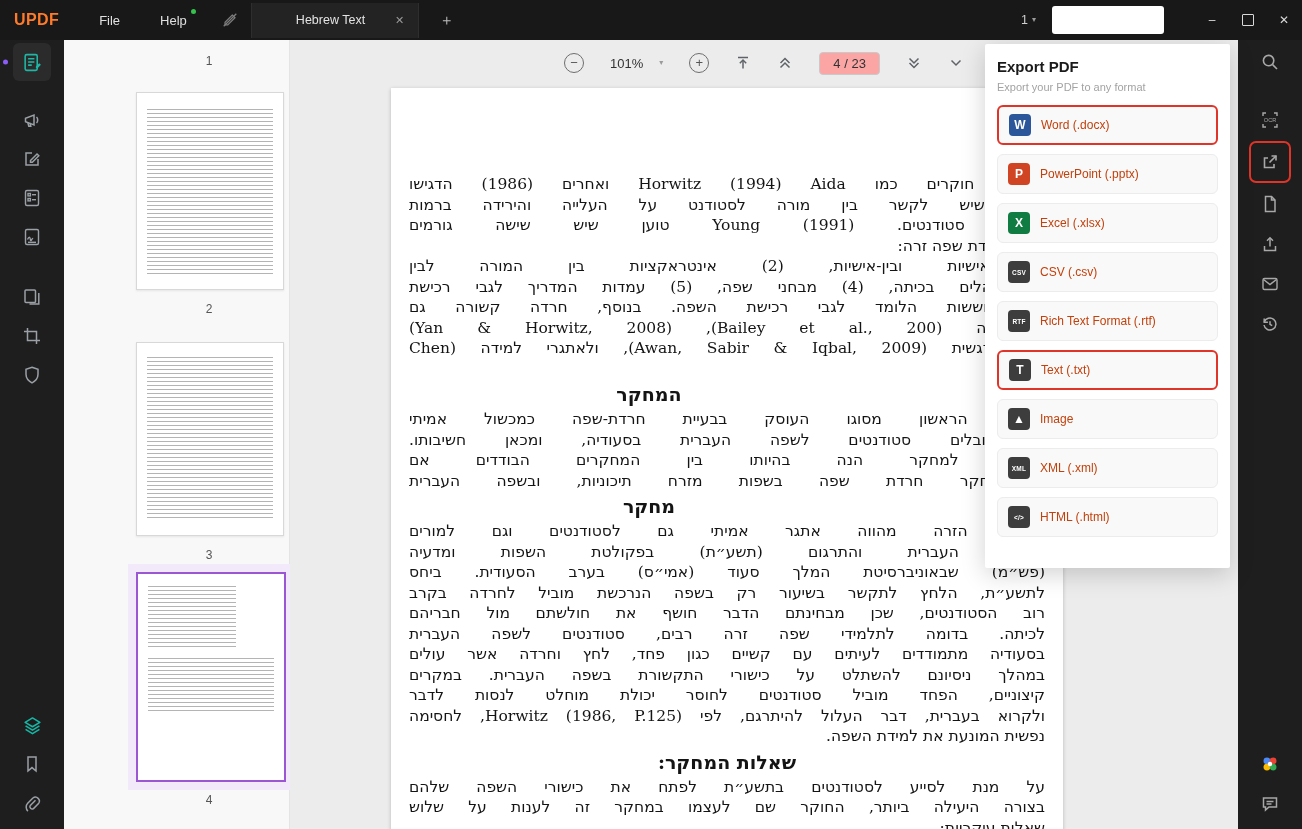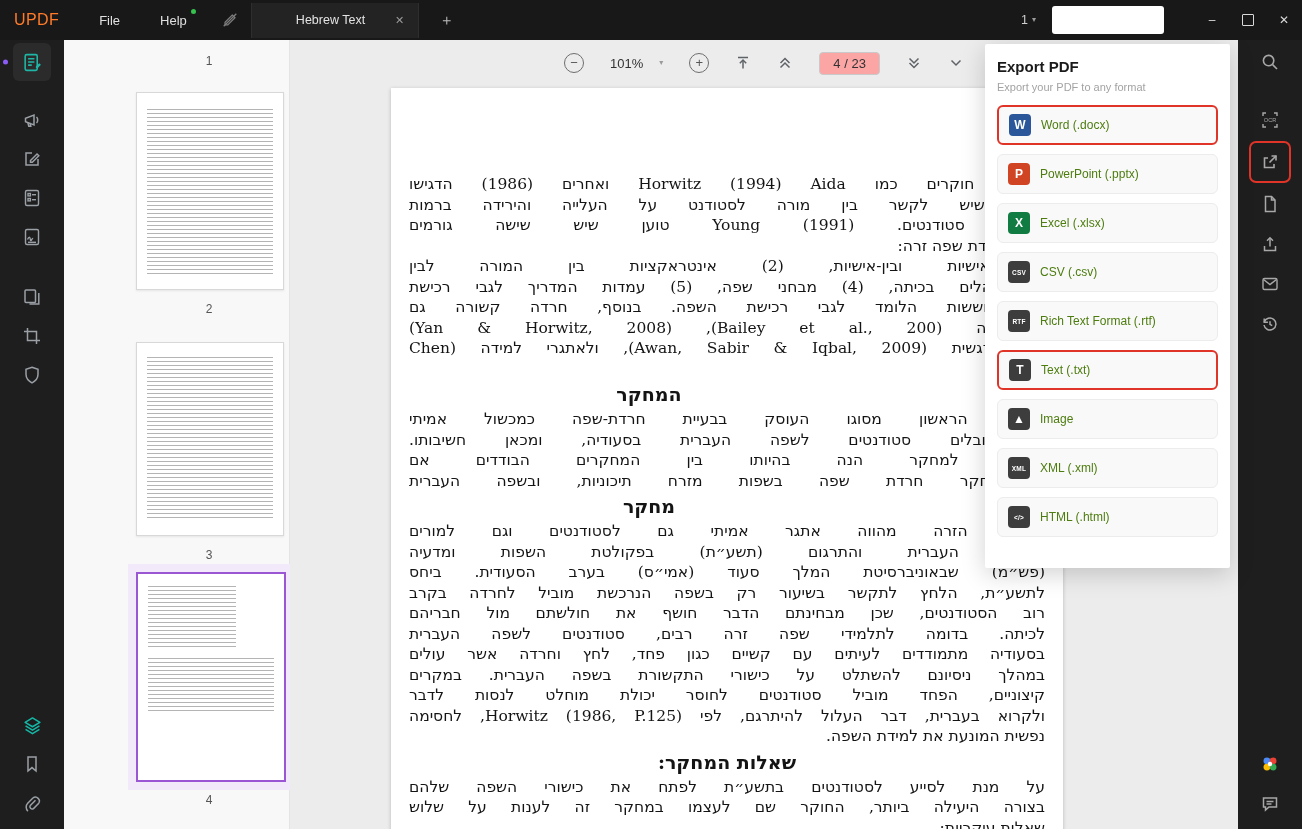--- a/index.html
+++ b/index.html
@@ -2,21 +2,21 @@
 <html><head>
 <meta charset="utf-8">
 <style>
   html,body{margin:0;padding:0;background:#333;}
   .stage{position:relative;width:1302px;height:829px;overflow:hidden;background:#ececec;
          font-family:"Liberation Sans",sans-serif;-webkit-font-smoothing:antialiased;}
 
   
   .titlebar{position:absolute;top:0;left:0;right:0;height:40px;background:#181818;
             display:flex;align-items:center;color:#d6d6d6;z-index:20;}
-  .logo{margin-left:14px;font-size:16px;font-weight:400;color:#ff7b29;letter-spacing:.4px;}
+  .logo{margin-left:14px;font-size:16px;font-weight:700;color:#ff7b29;letter-spacing:.4px;}
   .menu{font-size:13px;margin-left:40px;color:#e0e0e0;position:relative;cursor:default;}
   .menu .dot{position:absolute;top:-4px;right:-9px;width:5px;height:5px;border-radius:50%;background:#35c24d;}
   .edit-disabled{margin-left:34px;display:flex;opacity:.85;}
   .tab{margin-left:12px;height:35px;display:flex;align-items:center;background:#232323;
        border-left:1px solid #2e2e2e;border-right:1px solid #2e2e2e;padding:0 14px;}
   .tab-title{font-size:12.5px;color:#e3e3e3;margin:0 30px 0 30px;}
   .tab-close{font-size:11px;color:#9a9a9a;cursor:pointer;}
   .newtab{margin-left:20px;font-size:15px;color:#bdbdbd;cursor:pointer;}
   .tb-spacer{flex:1;}
   .usercount{display:flex;align-items:center;gap:4px;font-size:12.5px;color:#cfcfcf;margin-right:16px;}
@@ -74,21 +74,21 @@
                 border-radius:2px;box-shadow:0 6px 24px rgba(0,0,0,.18);padding:14px 12px;
                 box-sizing:border-box;z-index:10;}
   .ep-title{margin:0;font-size:15px;font-weight:700;color:#1a1a1a;}
   .ep-sub{margin:6px 0 12px;font-size:11px;color:#a3a3a3;}
   .exp-row{display:flex;align-items:center;gap:10px;height:40px;background:#f9f9f9;border:1px solid #ececec;
            border-radius:6px;padding:0 10px;margin-bottom:9px;box-sizing:border-box;cursor:pointer;}
   .exp-row.hl{border:2px solid #e03428;}
   .exp-ic{width:22px;height:22px;border-radius:4px;display:flex;align-items:center;justify-content:center;
           color:#fff;font-size:12px;font-weight:700;flex:0 0 auto;}
   .exp-ic.small{font-size:6.5px;letter-spacing:.2px;font-weight:700;}
-  .exp-label{font-size:12px;color:#4d7c0f;}
+  .exp-label{font-size:12px;color:#c2410c;}
 </style>
 </head>
 <body>
 
 <div class="stage">
 
   <header class="titlebar">
     <div class="logo">UPDF</div>
     <div class="menu">File</div>
     <div class="menu">

